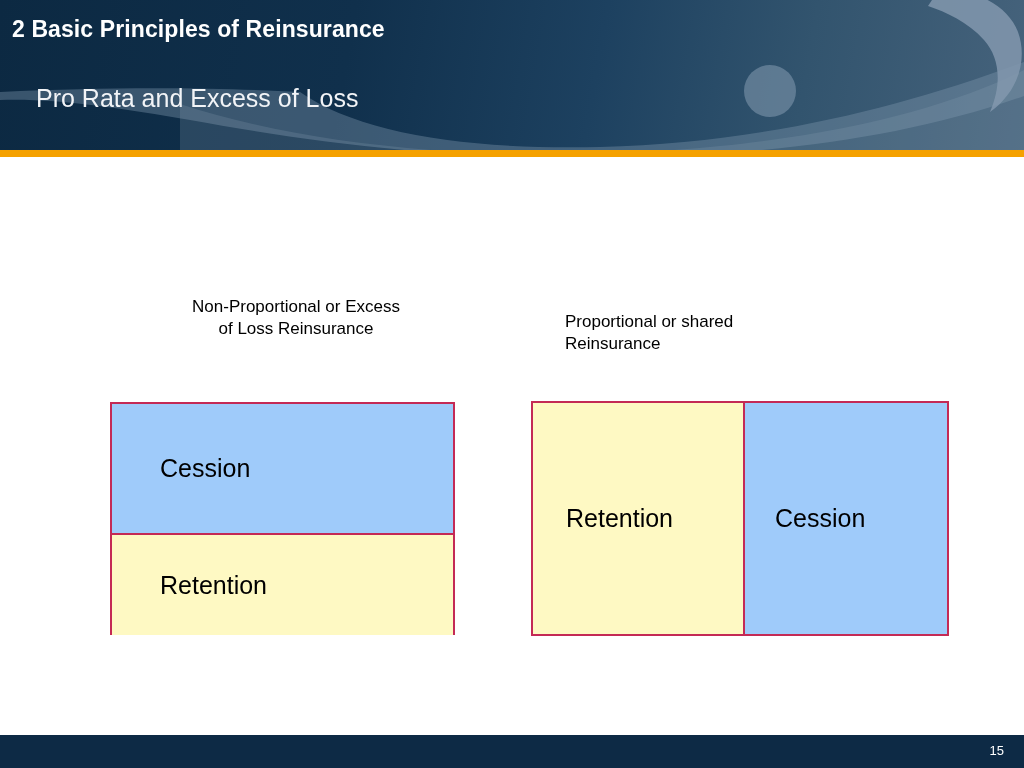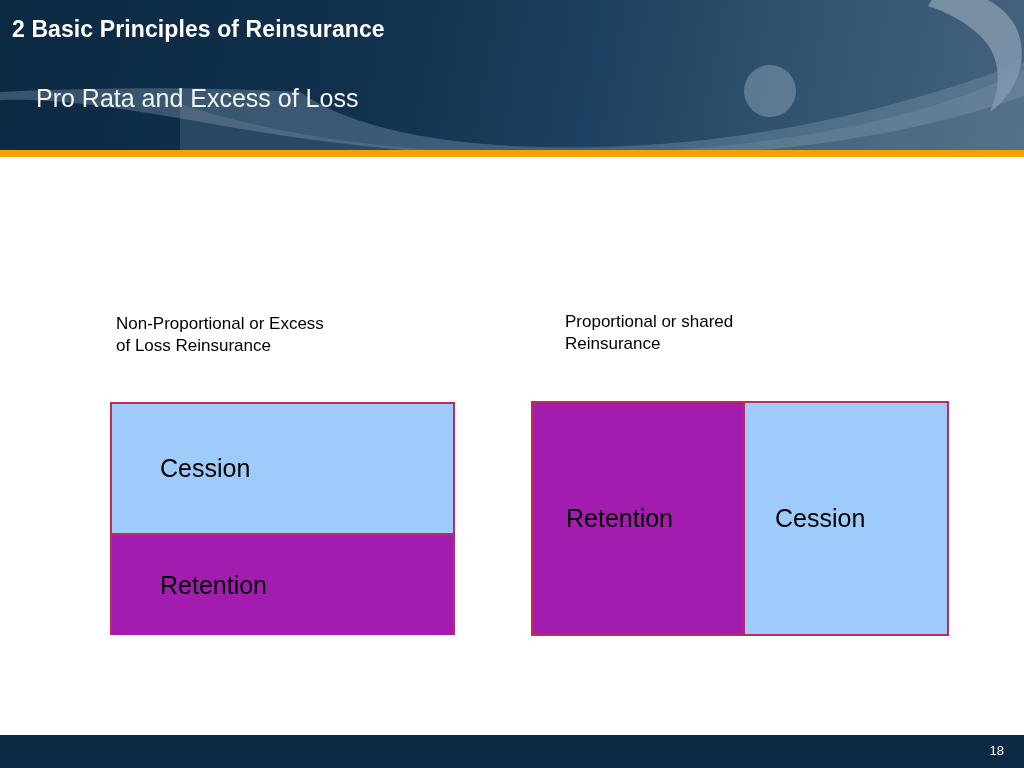--- a/index.html
+++ b/index.html
@@ -63,40 +63,40 @@
   }
 
   
   .diagram-caption {
     position: absolute;
     font-size: 17px;
     line-height: 22px;
     color: #000000;
     white-space: pre-line;
   }
-  #caption-left  { left: 116px; top: 313px; width: 360px; }
+  #caption-left  { left: 116px; top: 296px; width: 360px; text-align: center; }
   #caption-right { left: 565px; top: 311px; width: 360px; }
 
   .diagram-box {
     position: absolute;
     box-sizing: border-box;
     border: 2px solid #c42a55;
     background: #ffffff;
   }
   .segment {
     position: absolute;
     box-sizing: border-box;
     display: flex;
     flex-direction: column;
     justify-content: center;
     color: #000000;
     font-size: 25px;
   }
   .seg-blue   { background: #9fcbfa; }
-  .seg-orange { background: #a21caf; }
+  .seg-orange { background: #fef9c3; }
 
   
   #diagram-left {
     left: 110px;
     top: 402px;
     width: 345px;
     height: 233px;
   }
   #left-cession {
     left: 0; top: 0;
@@ -194,13 +194,13 @@
 <div class="diagram-box" id="diagram-right">
   <div class="segment seg-orange" id="right-retention">
     <span class="seg-line">Retention</span>
   </div>
   <div class="segment seg-blue" id="right-cession">
     <span class="seg-line">Cession</span>
   </div>
 </div>
 
 <div id="footer-bar"></div>
-<div id="page-number">18</div>
+<div id="page-number">15</div>
 
 </body></html>

